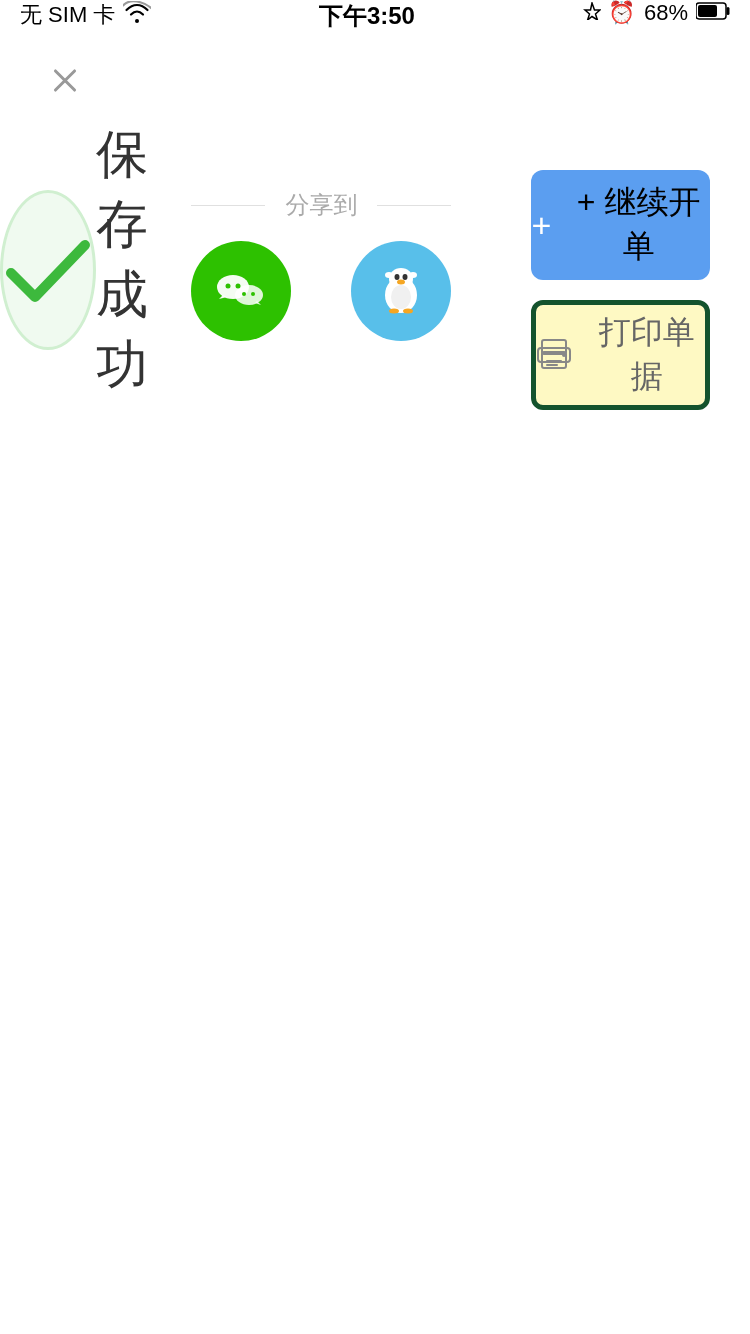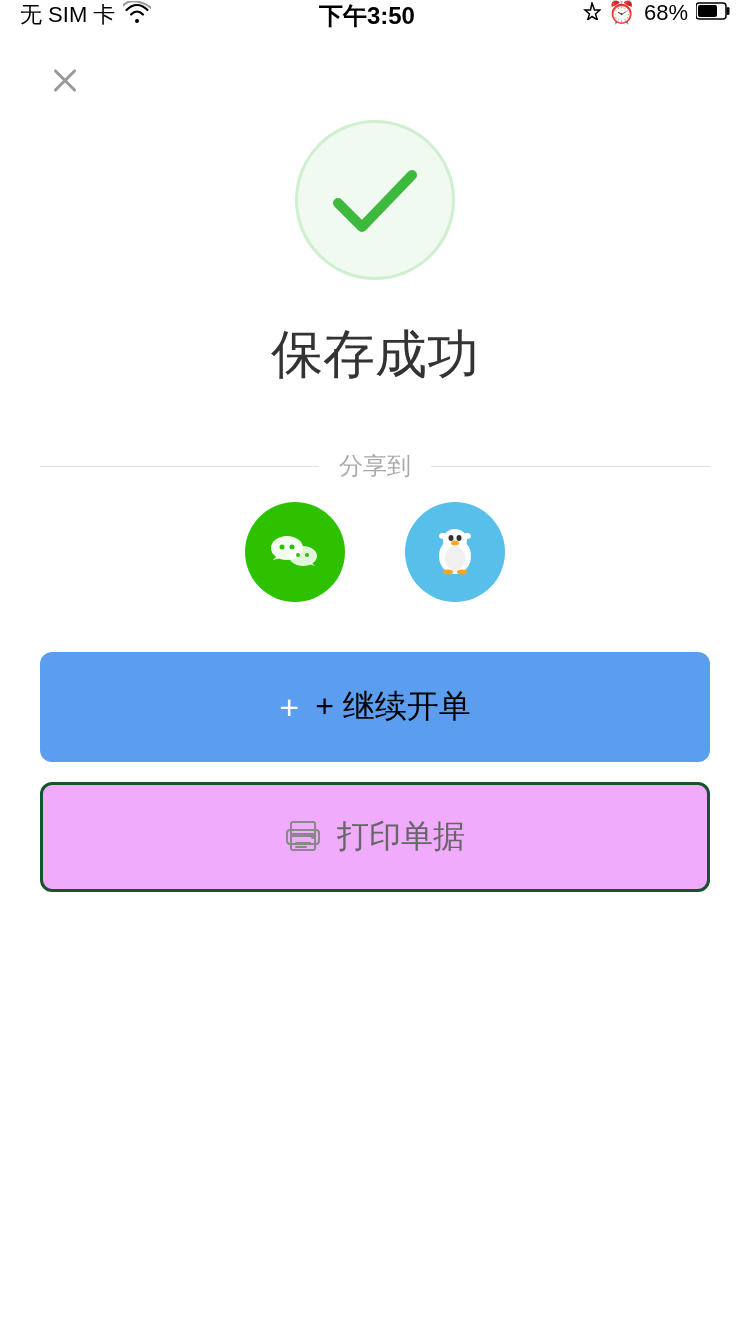--- a/index.html
+++ b/index.html
@@ -65,21 +65,21 @@
       height: 3px;
       background: #999;
       border-radius: 2px;
     }
     .close-btn::before { transform: rotate(45deg); }
     .close-btn::after { transform: rotate(-45deg); }
 
     
     .main-content {
       display: flex;
-      flex-direction: column;
+      flex-direction: row;
       align-items: center;
       padding-top: 80px;
     }
 
     
     .success-circle {
       width: 160px;
       height: 160px;
       border-radius: 50%;
       background: #f0faf0;
@@ -158,22 +158,22 @@
       width: 100%;
       padding: 0 40px;
       display: flex;
       flex-direction: column;
       gap: 20px;
     }
     .action-btn {
       width: 100%;
       height: 110px;
       border-radius: 12px;
-      border: 3px solid #14532d;
-      background: #f0abfc;
+      border: 5px solid #14532d;
+      background: #fef9c3;
       display: flex;
       align-items: center;
       justify-content: center;
       gap: 16px;
       font-size: 32px;
       color: #666;
       cursor: pointer;
     }
     .action-btn.primary {
       background: #5b9ef0;

